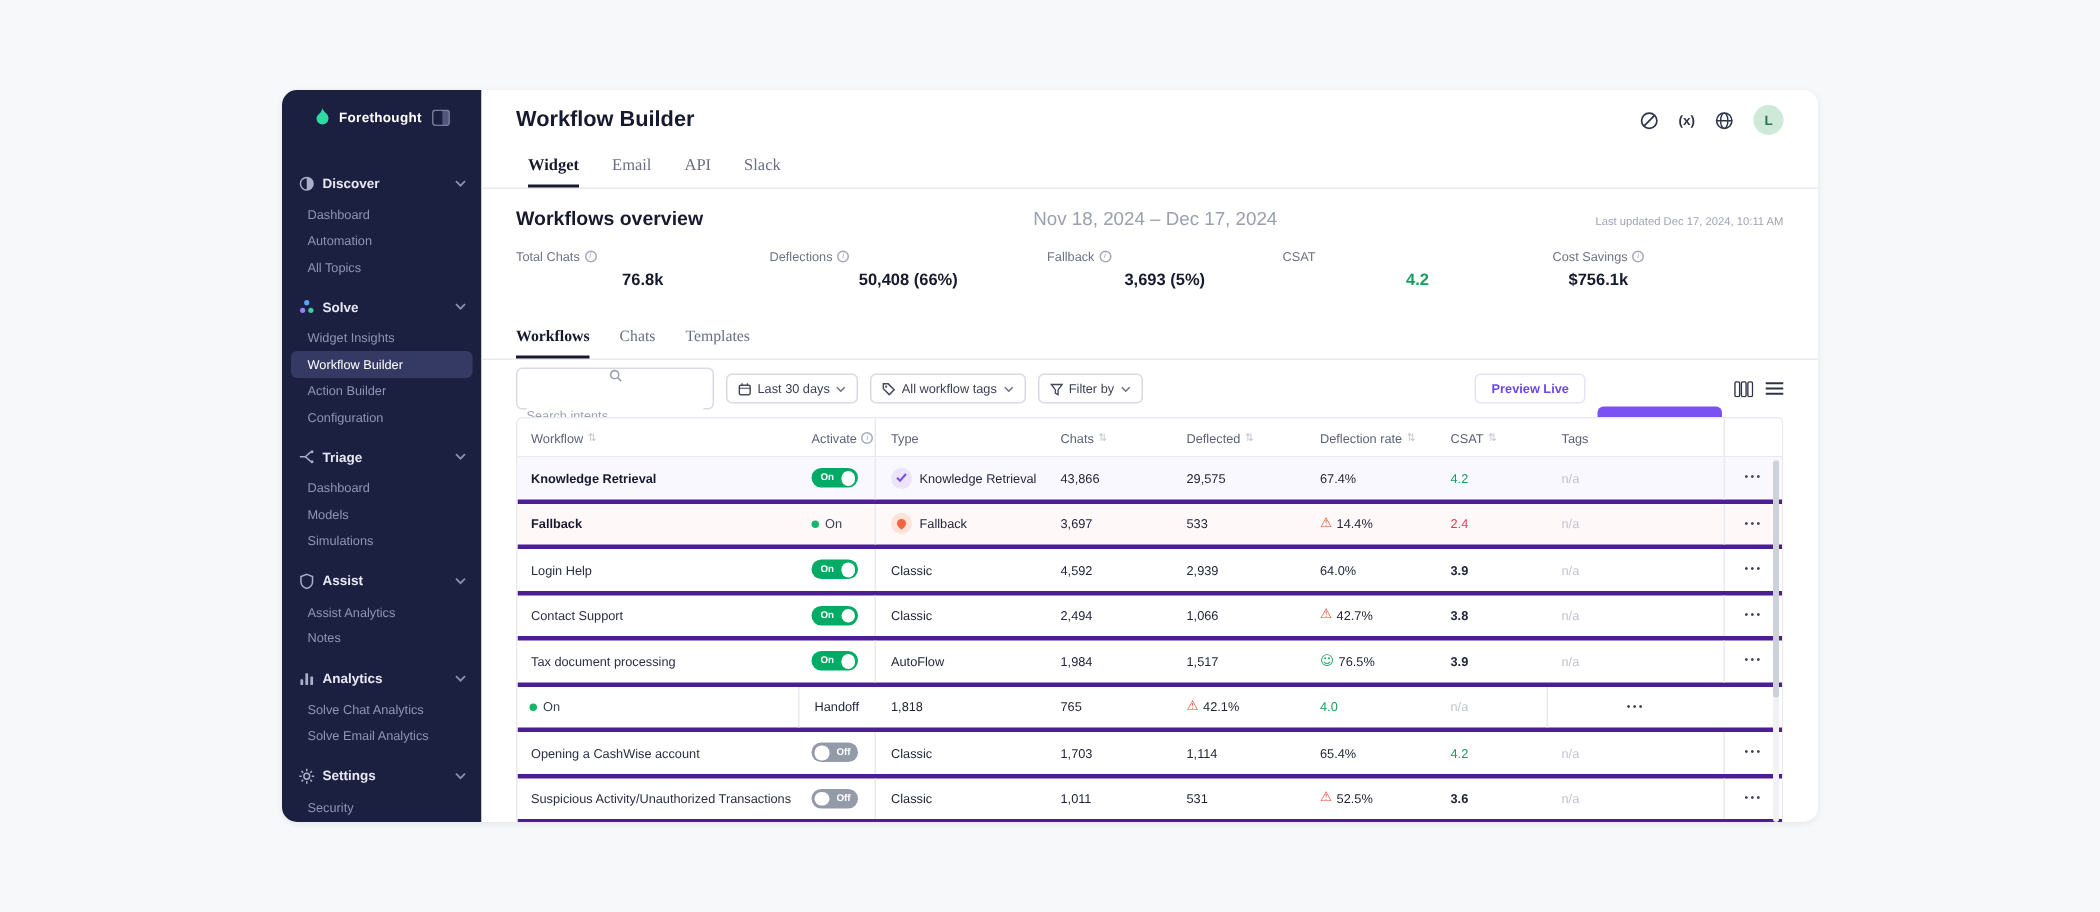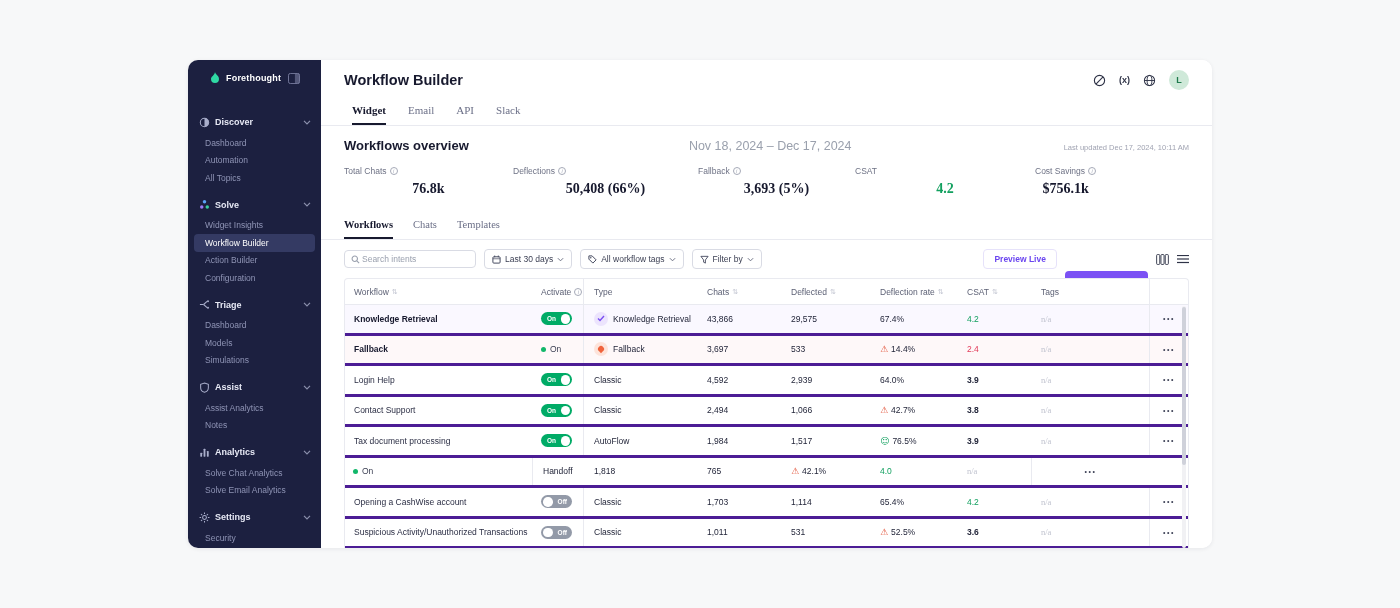--- a/index.html
+++ b/index.html
@@ -42,32 +42,32 @@
   .tab.active { color:#17192e; font-weight:700; border-bottom-color:#17192e; }
 
   .overview { padding:12px 23px 0;text-align:center; }
   .ov-titlerow { display:flex; align-items:baseline; height:18px; }
   .ov-title { font-size:13px; font-weight:700; color:#17192e; }
   .ov-range { font-size:12.5px; color:#9aa0ad; margin-left:8px; flex:1; }
   .ov-updated { font-size:7.5px; color:#a0a3b2; }
   .metrics { display:flex; margin-top:10px; height:34px; }
   .metric.m0{width:169px} .metric.m1{width:185px} .metric.m2{width:157px} .metric.m3{width:180px}
   .m-label { font-size:8.5px; color:#6e7285; display:flex; align-items:center; gap:3px; }
-  .m-value { font-size:14px; font-weight:700; color:#17192e; margin-top:5px;font-family:Liberation Serif, serif; }
+  .m-value { font-size:11px; font-weight:700; color:#17192e; margin-top:5px; }
   .info { width:8px; height:8px; border:1px solid #a6aab8; border-radius:50%; color:#a6aab8;
     font-size:5.5px; display:inline-flex; align-items:center; justify-content:center;
     font-style:italic; cursor:pointer; }
 
   .content-tabs { height:26px; margin-top:14px; display:flex; gap:20px; padding:0 23px;
     border-bottom:1px solid #e9eaf0; }
   .content-tabs .tab { font-size:10.5px; }
 
   .toolbar { height:38px; display:flex; align-items:center; gap:8px; padding:0 23px; }
-  .search-box { width:132px; height:18px; border:1px solid #d9dbe4; border-radius:4px;
-    display:flex; align-items:center; gap:2px; padding:0 6px; background:#fff; }
+  .search-box { width:132px; height:28px; border:1px solid #d9dbe4; border-radius:4px;
+    display:flex; align-items:center; gap:17px; padding:0 6px; background:#fff;flex-direction:column; }
   .search-box input { border:none; outline:none; width:100%; font-size:8.5px;
     font-family:inherit; color:#3a3e52; }
   .search-box input::placeholder { color:#9aa0ae; }
   .chip { height:20px; border:1px solid #d9dbe4; border-radius:4px; background:#fff;
     display:flex; align-items:center; gap:4px; padding:0 7px; font-size:8.5px; color:#3a3e52;
     cursor:pointer; white-space:nowrap; }
   .tb-spacer { flex:1; }
   .btn-ghost { height:20px; padding:0 10px; border-radius:4px; background:#fff;
     border:1px solid #e6e2fa; color:#6b46f0; font-size:8.5px; font-weight:600;
     display:flex; align-items:center; cursor:pointer; }
@@ -105,21 +105,21 @@
     justify-content:center; margin-right:5px; flex-shrink:0; }
   .ticon.k { background:#ece4fd; }
   .ticon.f { background:#fde3da; }
   .flame { width:6px; height:6px; background:#f0633c; border-radius:50% 50% 50% 0;
     transform:rotate(-45deg); display:block; }
   .warn { color:#e04a2f; font-size:9px; margin-right:3px; font-family:"DejaVu Sans",sans-serif; }
   .good { color:#12a05f; font-size:9px; margin-right:3px; font-family:"DejaVu Sans",sans-serif; }
   .csat-green { color:#12a05f; }
   .csat-red { color:#e23b5a; }
   .csat-dark { color:#23263a; font-weight:700; }
-  .tags { color:#c0c3cf;font-family:Liberation Serif, serif; }
+  .tags { color:#c0c3cf; }
   .dots { color:#3f4358; font-size:7px; letter-spacing:1.5px; }
   .vtrack { position:absolute; right:2px; top:27px; width:4px; bottom:0; background:#f1f1f4;
     border-radius:2px; }
   .vthumb { position:absolute; right:2px; top:28px; width:4px; height:158px; background:#cfd1da;
     border-radius:2px; cursor:pointer; }
 </style>
 </head>
 <body>
 
 <div class="app">

